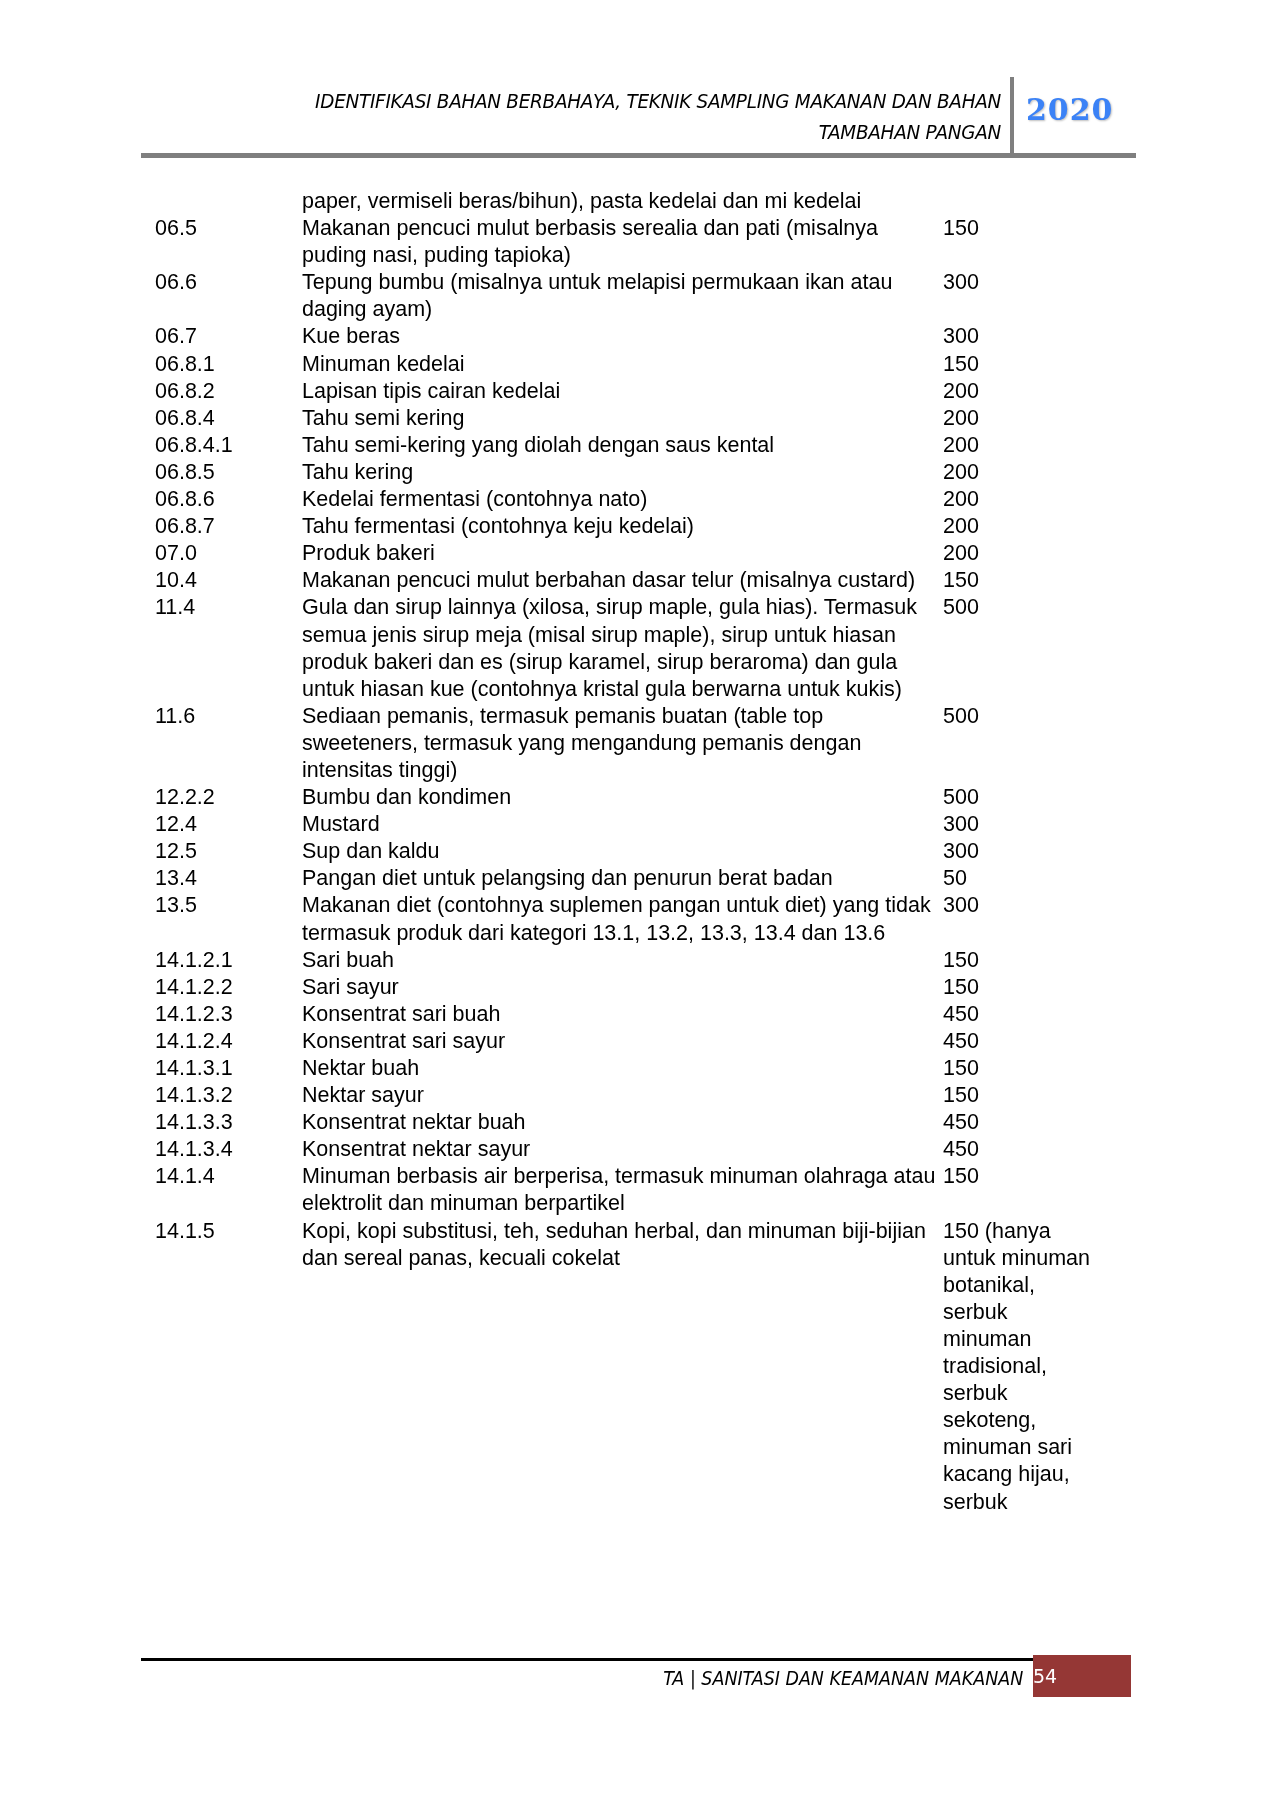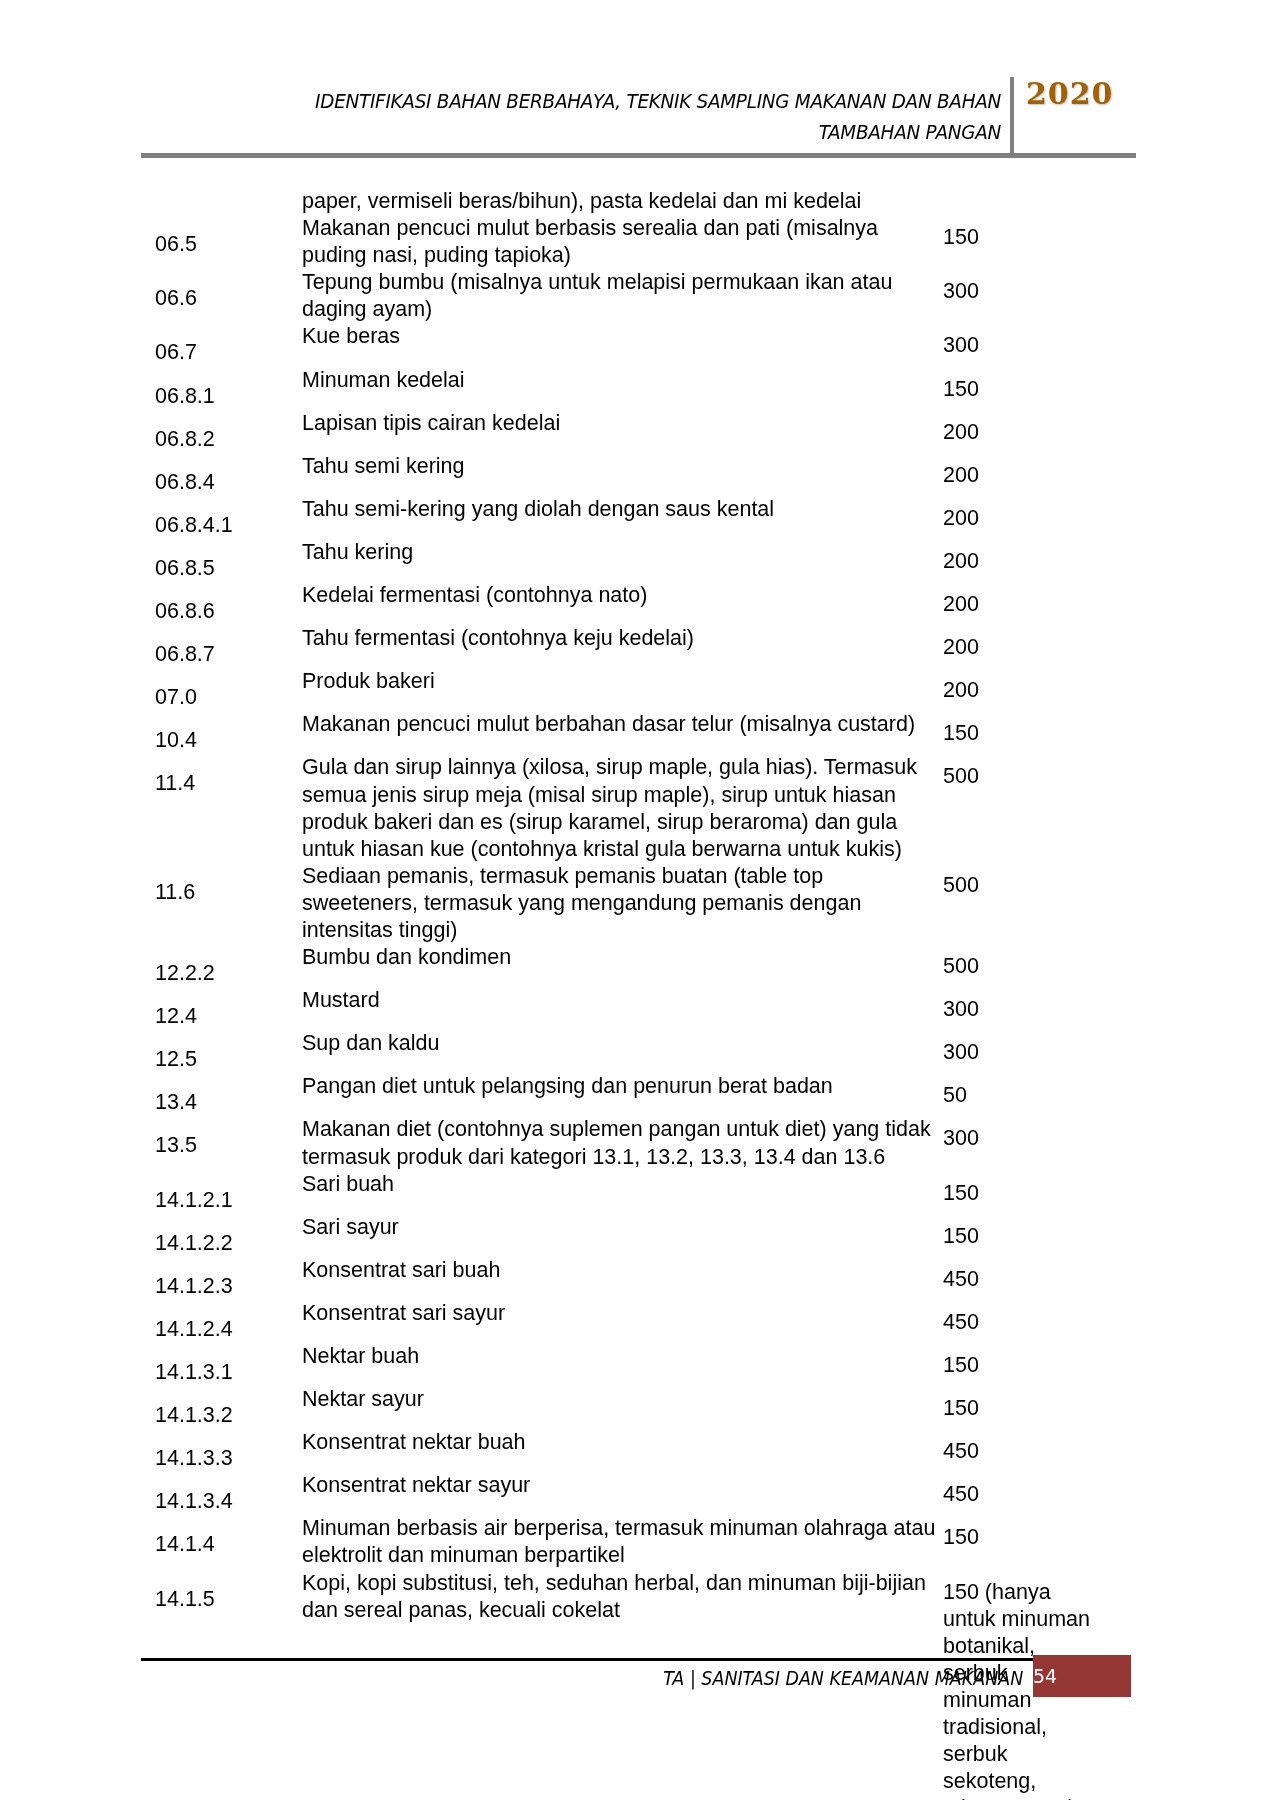--- a/index.html
+++ b/index.html
@@ -9,30 +9,30 @@
   .header { position: absolute; left: 0; top: 0; width: 1273px; height: 160px; padding-left: 31px; }
   .header-title {
     position: absolute; right: 272px; top: 86px; width: 860px;
     text-align: right; font-family: "DejaVu Sans", sans-serif; font-style: italic;
     font-size: 20px; line-height: 31px; color: #000; letter-spacing: -0.3px;
     transform: scaleX(0.92); transform-origin: right center;
   }
   .header-vline { position: absolute; left: 1010px; top: 77px; width: 4px; height: 80px; background: #7f7f7f; }
   .header-hline { position: absolute; left: 141px; top: 153px; width: 995px; height: 5px; background: #7f7f7f; }
   .header-year {
-    position: absolute; left: 1026px; top: 76px; font-family: "DejaVu Serif", serif;
-    font-weight: bold; font-size: 30px; color: #a16207; letter-spacing: 1px;
+    position: absolute; left: 1026px; top: 92px; font-family: "DejaVu Serif", serif;
+    font-weight: bold; font-size: 30px; color: #3b82f6; letter-spacing: 1px;
     text-shadow: 1px 1px 2px rgba(0,0,0,0.25);
   }
 
   .table { position: absolute; left: 155px; top: 188px; width: 940px; }
   .row { display: flex; font-size: 21.5px; line-height: 27.1px; }
-  .c-code { width: 147px; flex: none; margin-top: 16px; }
+  .c-code { width: 147px; flex: none; }
   .c-desc { width: 641px; flex: none; }
-  .c-val { width: 152px; flex: none; margin-top: 9px; }
+  .c-val { width: 152px; flex: none; }
 
   .footer-line { position: absolute; left: 141px; top: 1658px; width: 892px; height: 3px; background: #000; }
   .footer-text {
     position: absolute; right: 250px; top: 1662px; font-family: "DejaVu Sans", sans-serif;
     font-style: italic; font-size: 19px; line-height: 32px; white-space: nowrap;
     transform: scaleX(0.92); transform-origin: right center;
   }
   .footer-page {
     position: absolute; left: 1033px; top: 1655px; width: 98px; height: 42px;
     background: #953735; color: #fff; font-family: "DejaVu Sans", sans-serif;

